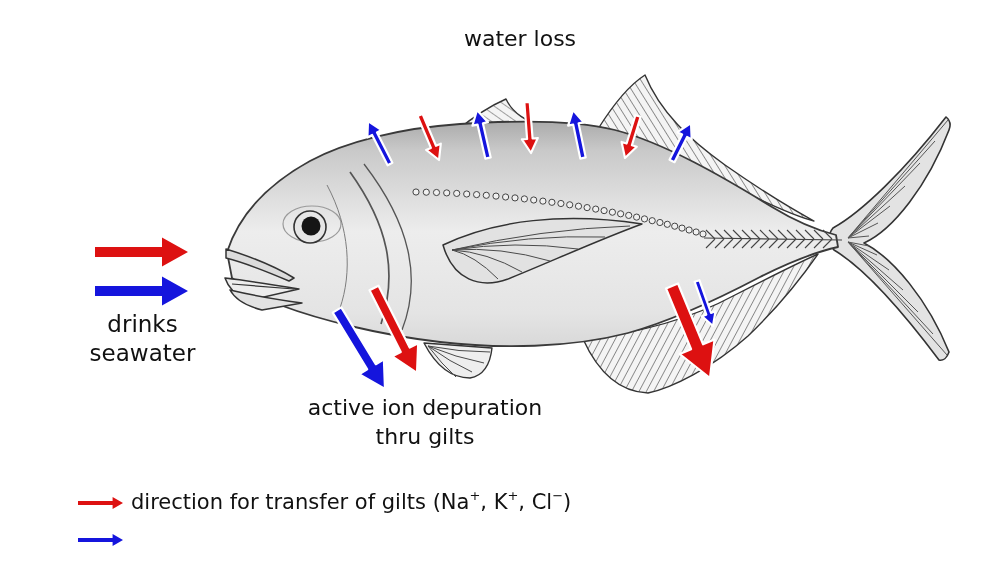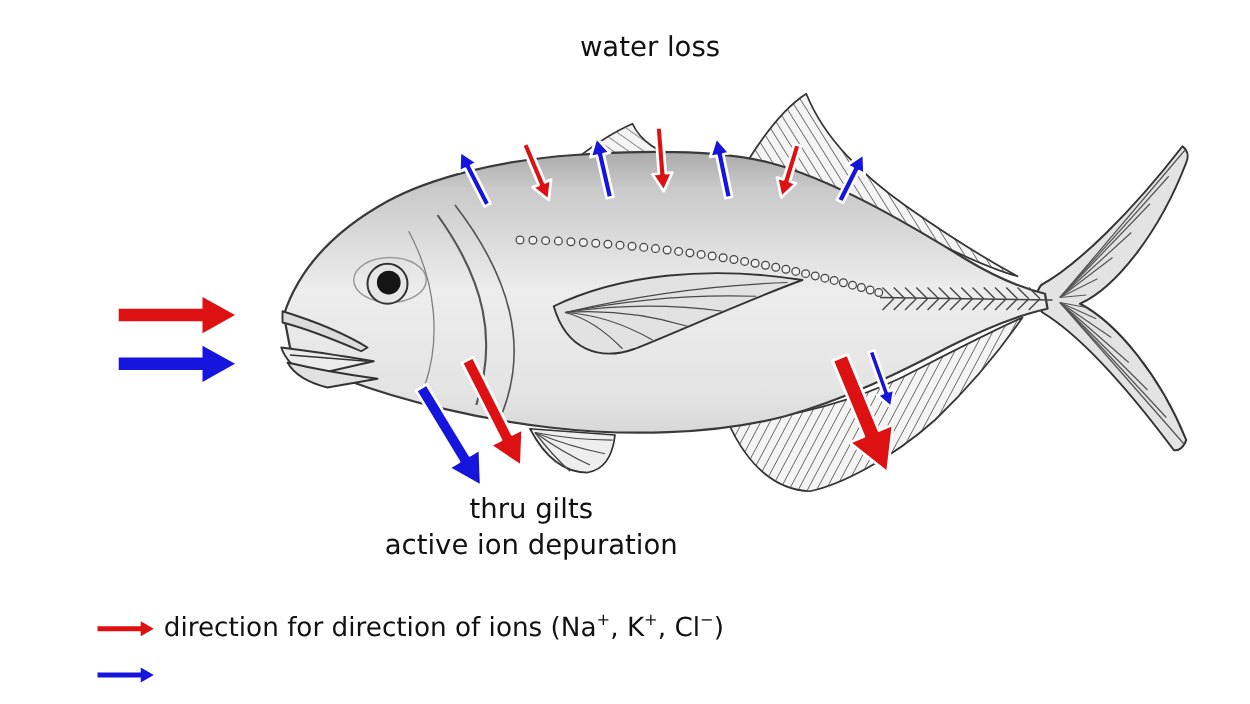--- a/index.html
+++ b/index.html
@@ -190,24 +190,28 @@
         <polygon points="95.0,296.0 162.0,296.0 162.0,305.5 188.0,291.0 162.0,276.5 162.0,286.0 95.0,286.0" fill="#1515dd"></polygon>
         <polygon points="78.0,505.0 112.6,505.0 112.6,509.0 123.0,503.0 112.6,497.0 112.6,501.0 78.0,501.0" fill="#dd1111"></polygon>
         <polygon points="78.0,542.0 112.6,542.0 112.6,546.0 123.0,540.0 112.6,534.0 112.6,538.0 78.0,538.0" fill="#1515dd"></polygon>
       </g>
   </svg>
 
   <div class="lbl" style="left:395px;top:11px;width:250px;margin-top:13px;">
     <div>water loss</div>
   </div>
 
+  <div class="lbl" style="left:45px;top:310px;width:195px;font-size:23px;">
+    <div>drinks</div>
+    <div>seawater</div>
+  </div>
 
   <div class="lbl" style="left:250px;top:393px;width:350px;">
+    <div>active ion depuration</div>
     <div>thru gilts</div>
-    <div>active ion depuration</div>
   </div>
 
 
   <div class="legend-text" style="left:131px;top:489px;">
-    <span>direction for direction of ions (Na</span><sup class="ss">+</sup><span>, K</span><sup class="ss">+</sup><span>, Cl</span><sup class="ss">−</sup><span>)</span>
+    <span>direction for transfer of gilts (Na</span><sup class="ss">+</sup><span>, K</span><sup class="ss">+</sup><span>, Cl</span><sup class="ss">−</sup><span>)</span>
   </div>
 
 </div>
 
 </body></html>

